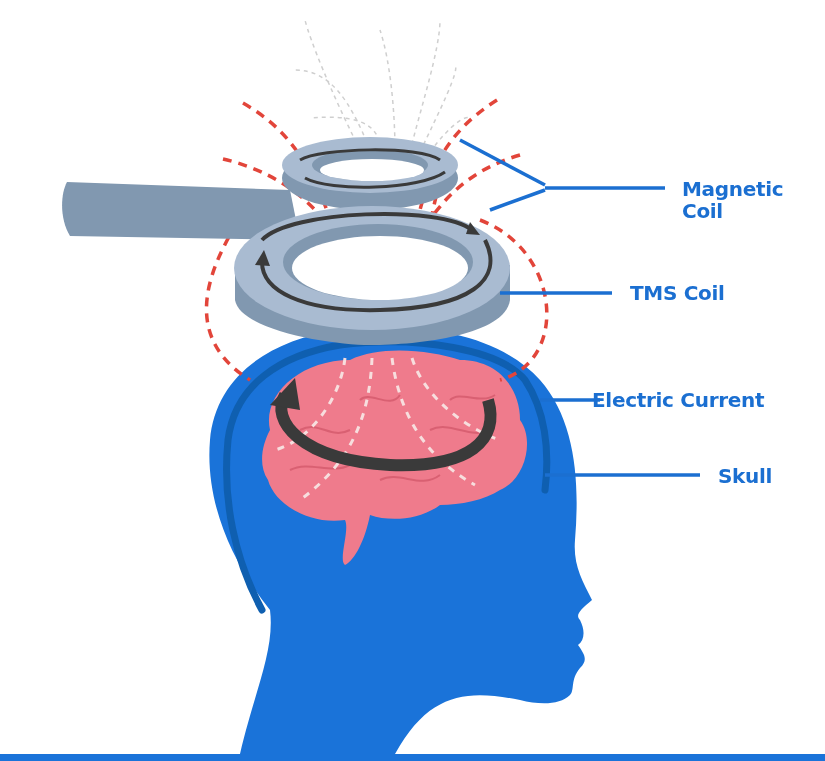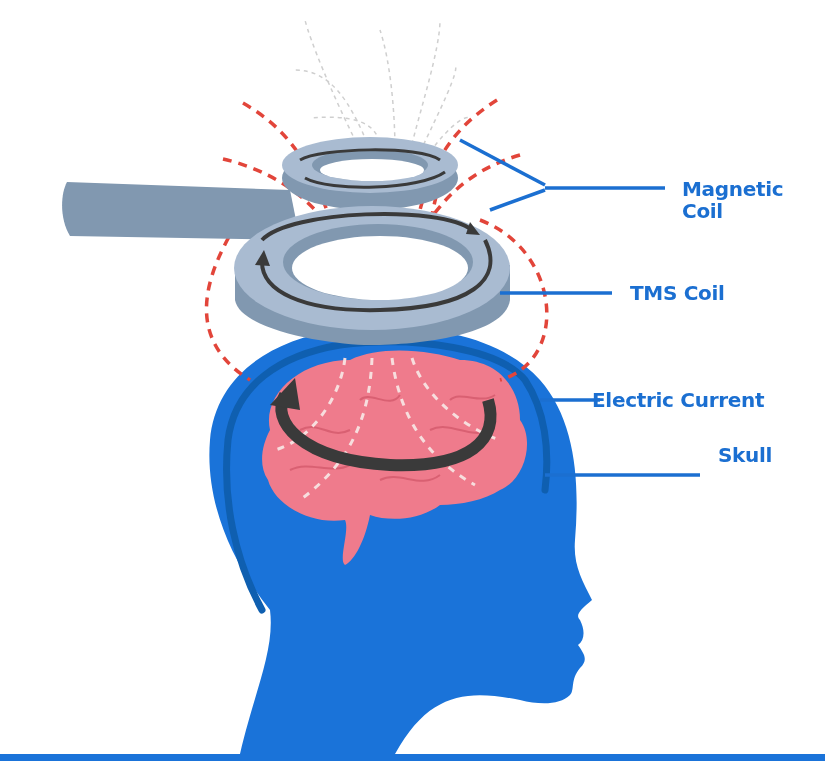--- a/index.html
+++ b/index.html
@@ -93,15 +93,15 @@
     <line x1="545" y1="475" x2="700" y2="475"></line>
   </g>
 </svg>
 
 <div class="label" style="left:682px; top:178px;">
   <div>Magnetic</div>
   <div>Coil</div>
 </div>
 <div class="label" style="left:630px; top:282px;text-align:center;">TMS Coil</div>
 <div class="label" style="left:592px; top:389px;">Electric Current</div>
-<div class="label" style="left:718px; top:444px;">Skull</div>
+<div class="label" style="left:718px; top:465px;">Skull</div>
 
 <div class="bottom-band"></div>
 
 </body></html>

